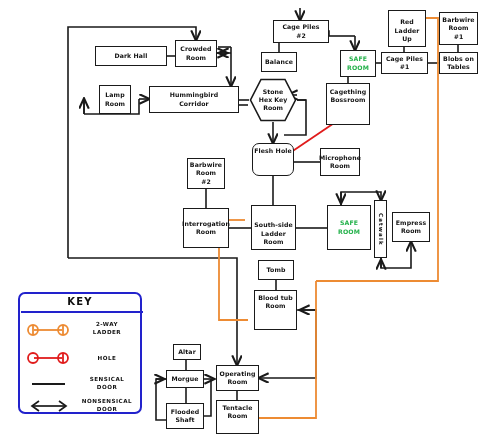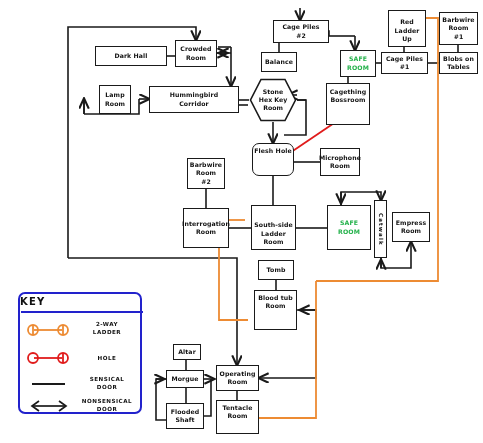--- a/index.html
+++ b/index.html
@@ -47,21 +47,21 @@
     line-height:1;
   }
   
   #key-box{
     position:absolute;left:18px;top:292px;width:124px;height:122px;
     box-sizing:border-box;
     border:2.2px solid #2222cc;border-radius:7px;background:#ffffff;
   }
   #key-title{
     position:absolute;left:0;top:2px;width:100%;
-    font-size:10px;font-weight:bold;color:#111;
+    text-align:center;font-size:10px;font-weight:bold;color:#111;
     letter-spacing:1.2px;
   }
   #key-divider{position:absolute;left:1px;top:17px;width:122px;height:0;border-top:2.2px solid #2222cc;}
   .key-label{
     position:absolute;font-size:5.6px;font-weight:bold;color:#111;
     text-align:center;letter-spacing:0.5px;line-height:1.5;width:70px;left:52px;
   }
   #key-svg{position:absolute;left:0;top:0;width:124px;height:122px;}
 </style>
 </head>

